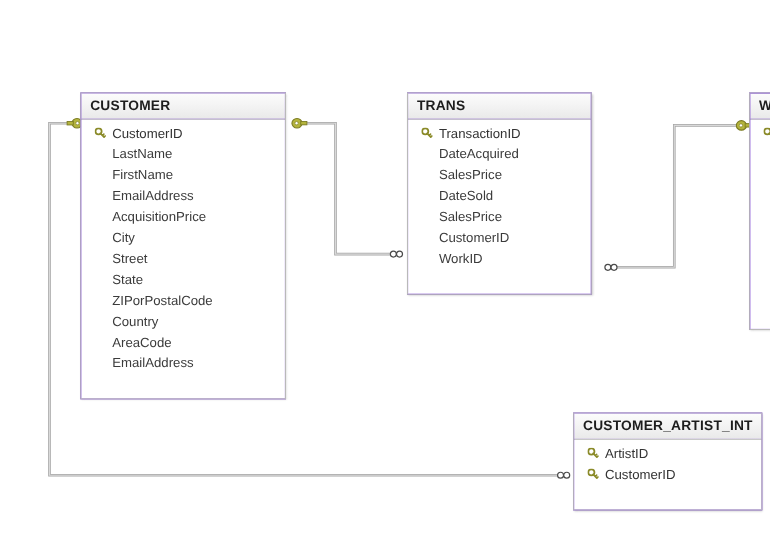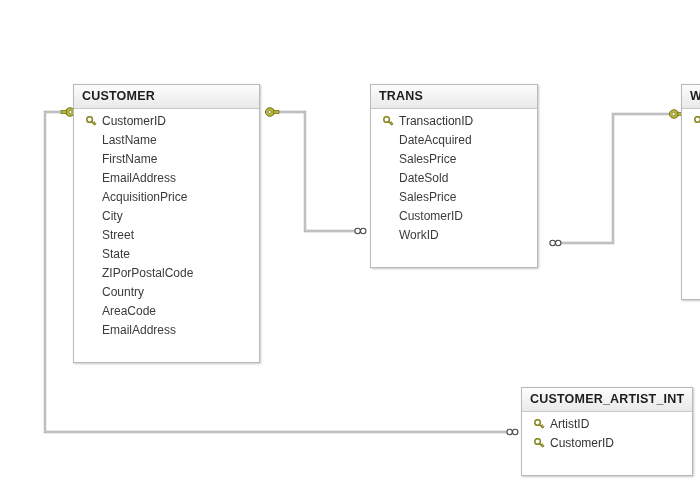--- a/index.html
+++ b/index.html
@@ -80,21 +80,21 @@
   }
   .attr-row.pk .attr-name { color: #333333; }
 
   
   .entity-filler { height: 14px; }
 
   
   #entity-customer { left: 73px;  top: 84px;  width: 187px; }
   #entity-trans    { left: 370px; top: 84px;  width: 168px; }
   #entity-work     { left: 681px; top: 84px;  width: 120px; }
-  #entity-cai      { left: 521px; top: 387px; width: 172px; }
+  #entity-cai      { left: 521px; top: 375px; width: 172px; }
 
   
   #entity-work { overflow: hidden; }
 </style>
 </head>
 <body>
 
 <div id="canvas">
 
   <svg id="connectors" viewBox="0 0 700 496" width="700" height="496">

